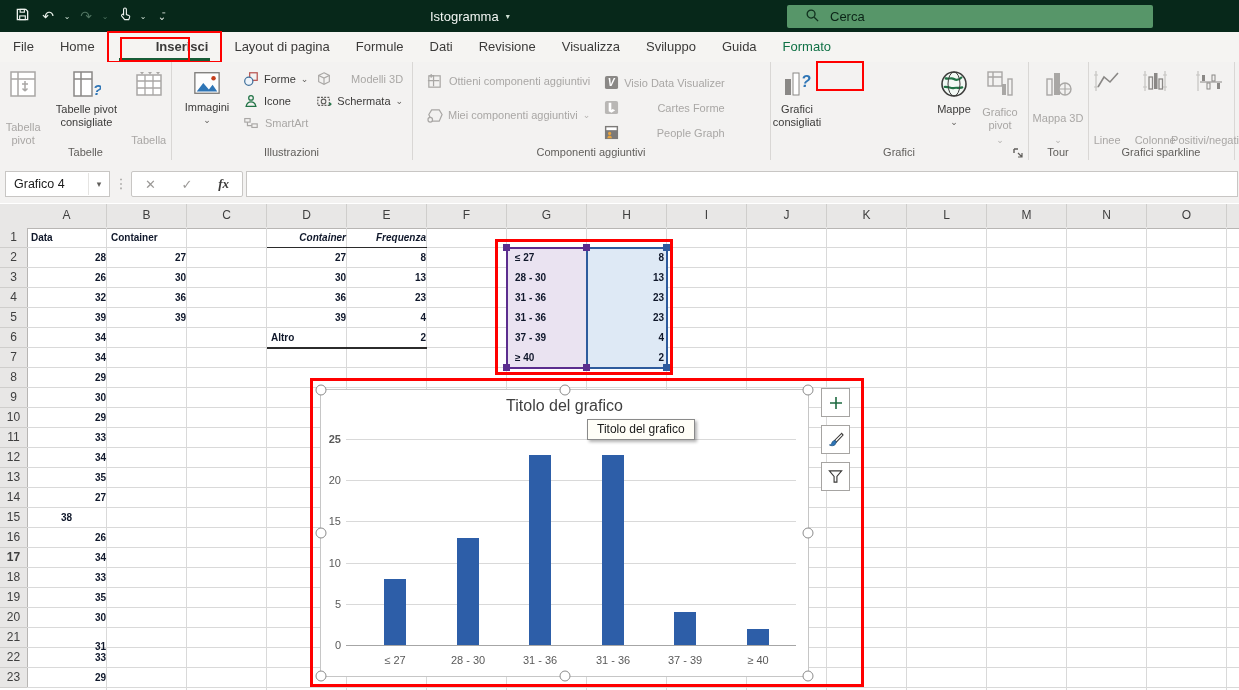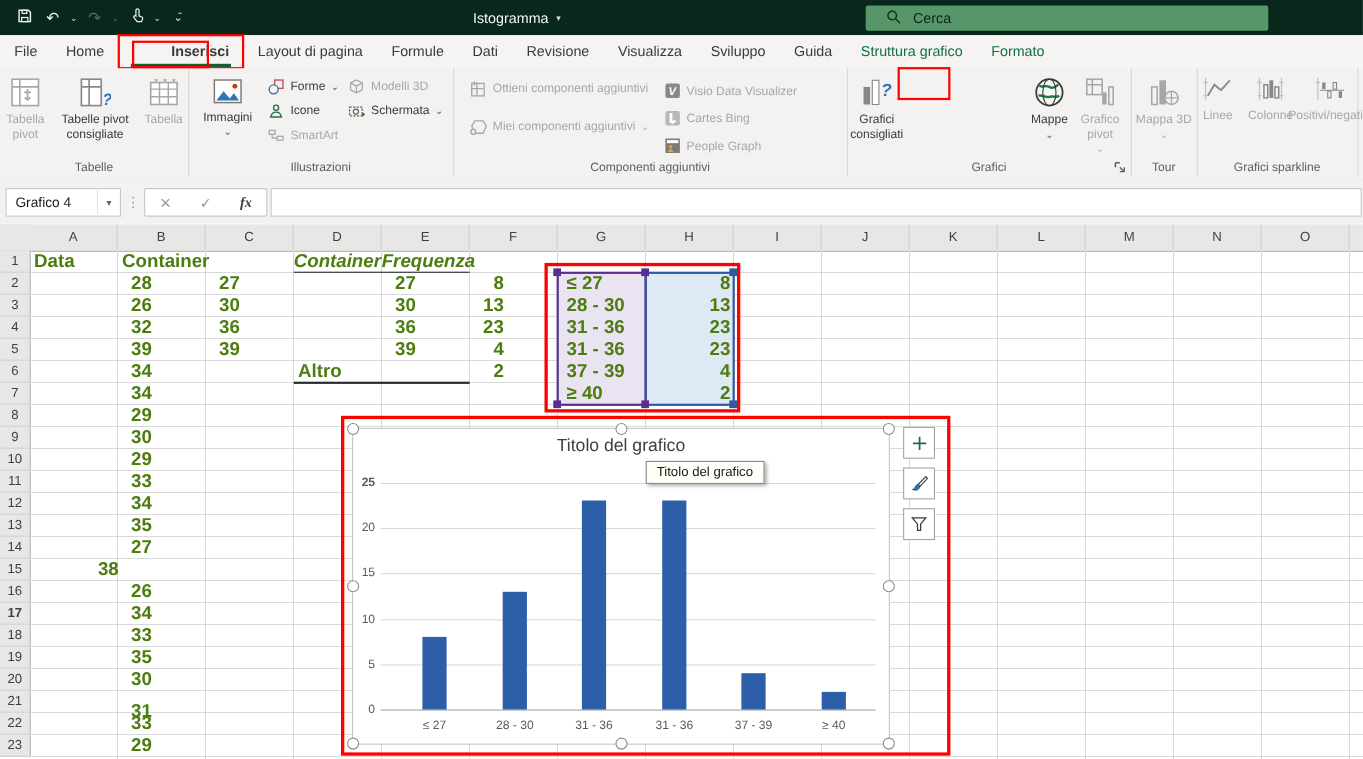--- a/index.html
+++ b/index.html
@@ -22,21 +22,21 @@
   .tab.contextual{color:#0f7145;}
   .tab.active{font-weight:bold;padding-left:48px;}
   .tab .active-underline{position:absolute;left:11px;right:11px;bottom:1px;height:3px;background:#185c37;}
   .tab.boxed{outline:2.5px solid #ff0000;outline-offset:-1px;}
   
   .ribbon{position:absolute;left:0;top:62px;width:1239px;height:101px;background:#f3f2f1;border-bottom:1px solid #d8d6d4;}
   .rgroup{position:absolute;top:0;height:98px;border-right:1px solid #d9d7d5;}
   .grouplabel{position:absolute;left:0;right:0;bottom:2px;text-align:center;font-size:11px;color:#605e5b;white-space:nowrap;}
   .bigbtn{display:inline-flex;flex-direction:column;align-items:center;justify-content:flex-start;padding-top:5px;height:78px;text-align:center;font-size:11px;color:#3b3a39;line-height:13px;}
   .bigbtn .lbl{margin-top:4px;white-space:pre-line;}
-  .bigbtn.gray,.smallbtn.gray{color:#a9a7a5;}
+  .bigbtn.gray,.smallbtn.gray{color:#a9a7a5;justify-content:space-between;}
   .smallbtn{display:flex;align-items:center;gap:5px;font-size:11px;color:#3b3a39;height:22px;white-space:nowrap;}
   .chev{font-size:9px;color:#605e5b;}
   .gray .chev{color:#b5b3b1;}
   .iconbox{display:inline-flex;align-items:center;justify-content:center;}
   .dlg-launcher{position:absolute;right:4px;bottom:3px;width:12px;height:12px;color:#605e5b;}
   .redbox-ribbon{position:absolute;left:818px;top:1px;width:44px;height:26px;outline:2.5px solid #ff0000;outline-offset:0;z-index:4;}
   
   .fbar{position:absolute;left:0;top:163px;width:1239px;height:40px;background:#f3f2f1;border-bottom:1px solid #d5d3d1;}
   .namebox{position:absolute;left:5px;top:8px;width:103px;height:24px;background:#fff;border:1px solid #c8c6c4;display:flex;align-items:center;font-size:12.5px;}
   .namebox .txt{padding-left:8px;flex:1;}
@@ -49,22 +49,22 @@
   
   .sheet{position:absolute;left:0;top:203px;width:1239px;height:487px;background:#fff;}
   .colhdrs{position:absolute;left:0;top:1px;height:24px;width:1239px;background:#e8e7e6;border-bottom:1px solid #b8b6b4;}
   .colhdr{position:absolute;top:0;height:23px;line-height:23px;text-align:center;font-size:12px;color:#3f3f3f;border-right:1px solid #cfcecc;}
   .gutter{position:absolute;left:0;top:1px;width:27px;height:24px;background:#e8e7e6;border-right:1px solid #cfcecc;border-bottom:1px solid #b8b6b4;}
   .gutter .tri{position:absolute;right:3px;bottom:3px;width:0;height:0;border-left:9px solid transparent;border-bottom:9px solid #b2b0ae;}
   .rowhdr{position:absolute;left:0;width:27px;background:#e8e7e6;border-right:1px solid #b8b6b4;border-bottom:1px solid #cfcecc;font-size:12px;color:#3f3f3f;text-align:center;}
   .gridbg{position:absolute;left:27px;top:25px;width:1212px;height:462px;
     background-image:repeating-linear-gradient(to right,transparent 0 79px,#d9d9d9 79px 80px),
                      repeating-linear-gradient(to bottom,transparent 0 19px,#d9d9d9 19px 20px);}
-  .cell{position:absolute;height:20px;line-height:20px;font-size:17px;color:#4d7c0f;overflow:hidden;white-space:nowrap;}
-  .cell.num{font-weight:600;text-align:right;padding-right:7px;padding-left:32px;}
+  .cell{position:absolute;height:20px;line-height:20px;font-size:10px;color:#0f172a;overflow:hidden;white-space:nowrap;}
+  .cell.num{font-weight:600;text-align:right;padding-right:7px;}
   .cell.hleft{font-weight:700;text-align:left;padding-left:4px;}
   .cell.hital{font-weight:700;font-style:italic;text-align:right;padding-right:6px;}
   .cell.binlbl{font-weight:700;text-align:left;padding-left:5px;}
   .cell.binval{font-weight:700;text-align:right;padding-right:7px;}
   .deline{position:absolute;background:#2b2b2b;}
   .sel-fill{position:absolute;}
   .sel-border{position:absolute;box-sizing:border-box;}
   .handle{position:absolute;width:7px;height:7px;z-index:3;}
   
   .redbox{position:absolute;border:3px solid #ff0000;box-sizing:border-box;z-index:6;}
@@ -123,21 +123,20 @@
     <span class="tab">File</span>
     <span class="tab">Home</span>
     <span class="tab active boxed">Inserisci<span class="active-underline"></span></span>
     <span class="tab">Layout di pagina</span>
     <span class="tab">Formule</span>
     <span class="tab">Dati</span>
     <span class="tab">Revisione</span>
     <span class="tab">Visualizza</span>
     <span class="tab">Sviluppo</span>
     <span class="tab">Guida</span>
-    <span class="tab contextual">Struttura grafico</span>
     <span class="tab contextual">Formato</span>
   </div>
 
 <div class="ribbon">
 
   <div class="rgroup" style="left:0;width:171px;">
     <div style="display:flex;justify-content:center;gap:2px;padding-top:2px;">
       <div class="bigbtn gray" style="width:52px;">
         <i class="iconbox">
             <svg viewBox="0 0 30 30" width="30" height="30">
@@ -276,21 +275,21 @@
             </i>
             <span>Visio Data Visualizer</span>
           </div>
         <div class="smallbtn gray" style="height:25px;">
             <i class="iconbox">
               <svg viewBox="0 0 16 16" width="15" height="15">
                 <rect x="1" y="1" width="14" height="14" rx="2" fill="#b9b7b5"></rect>
                 <path d="M5 3v9l3 1.5 4-2.6-2.8-1.2-1.4 1V3z" fill="#fff"></path>
               </svg>
             </i>
-            <span>Cartes Bing</span>
+            <span>Cartes Forme</span>
           </div>
         <div class="smallbtn gray" style="height:25px;">
             <i class="iconbox">
               <svg viewBox="0 0 16 16" width="15" height="15">
                 <rect x="1" y="1" width="14" height="14" fill="#7c7a78"></rect>
                 <rect x="2.5" y="2.5" width="11" height="3" fill="#fff"></rect>
                 <circle cx="6" cy="9" r="1.7" fill="#e8a33d"></circle>
                 <path d="M3.5 14c.4-2 1.3-2.8 2.5-2.8S8.1 12 8.5 14z" fill="#e8a33d"></path>
               </svg>
             </i>

